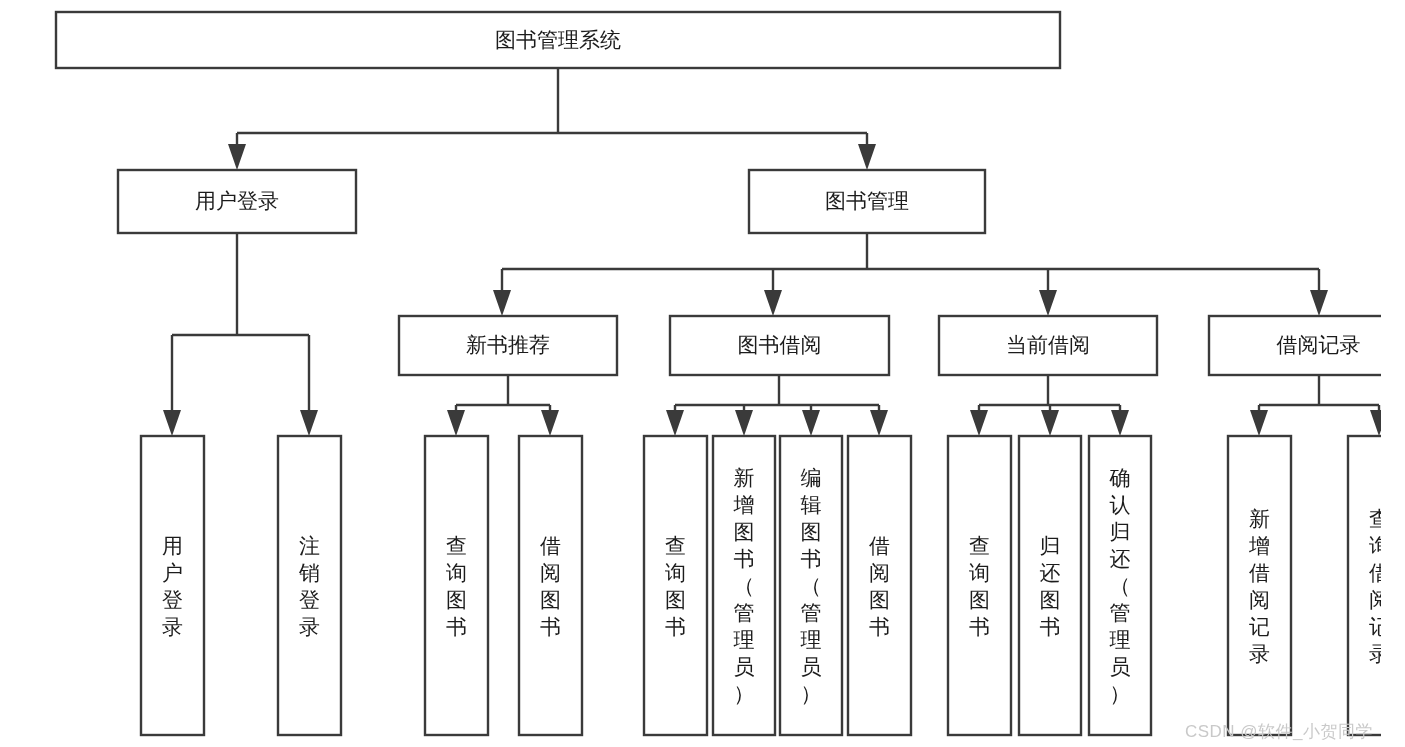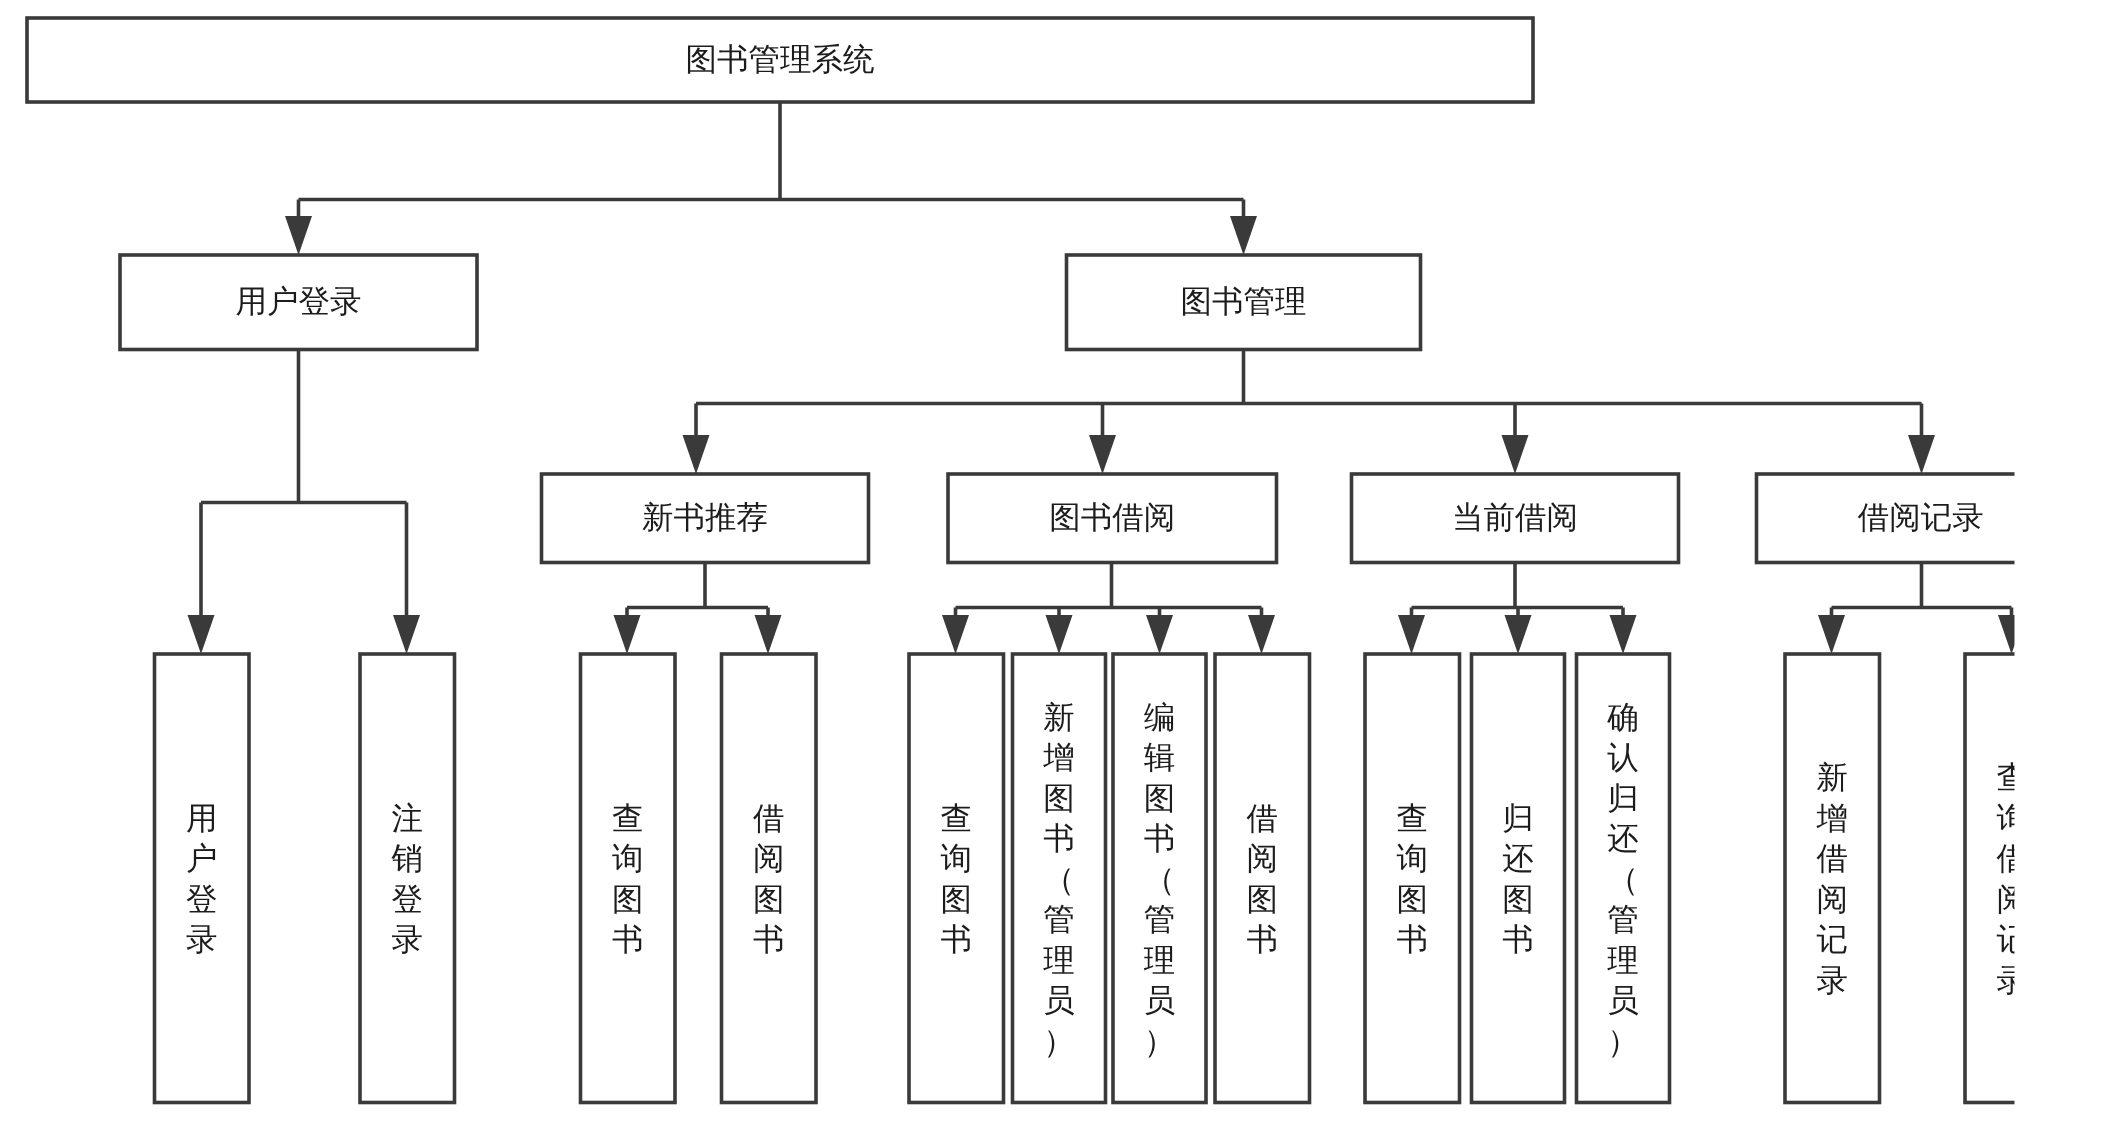--- a/index.html
+++ b/index.html
@@ -10,20 +10,21 @@
   }
   body {
     font-family: "Liberation Sans", "DejaVu Sans", sans-serif;
   }
   #diagram-root {
     position: relative;
     width: 1343px;
     height: 747px;
     background: #ffffff;
     overflow: hidden;
+    margin-left: 38px;
   }
   svg.flow {
     position: absolute;
     left: 0;
     top: 0;
     width: 1405px;
     height: 747px;
     display: block;
   }
   .node-rect {
@@ -217,14 +218,15 @@
           <rect class="node-rect" x="1190" y="436" width="63" height="299"></rect>
           <text class="node-label-v" x="1221.5"><tspan x="1221.5" y="525.56">新</tspan><tspan x="1221.5" y="552.56">增</tspan><tspan x="1221.5" y="579.56">借</tspan><tspan x="1221.5" y="606.56">阅</tspan><tspan x="1221.5" y="633.56">记</tspan><tspan x="1221.5" y="660.56">录</tspan></text>
         </g>
         <g>
           <rect class="node-rect" x="1310" y="436" width="63" height="299"></rect>
           <text class="node-label-v" x="1341.5"><tspan x="1341.5" y="525.56">查</tspan><tspan x="1341.5" y="552.56">询</tspan><tspan x="1341.5" y="579.56">借</tspan><tspan x="1341.5" y="606.56">阅</tspan><tspan x="1341.5" y="633.56">记</tspan><tspan x="1341.5" y="660.56">录</tspan></text>
         </g>
       </g>
   </svg>
 
+  <div class="watermark-text">CSDN @软件_小贺同学</div>
 
 </div>
 
 </body></html>

